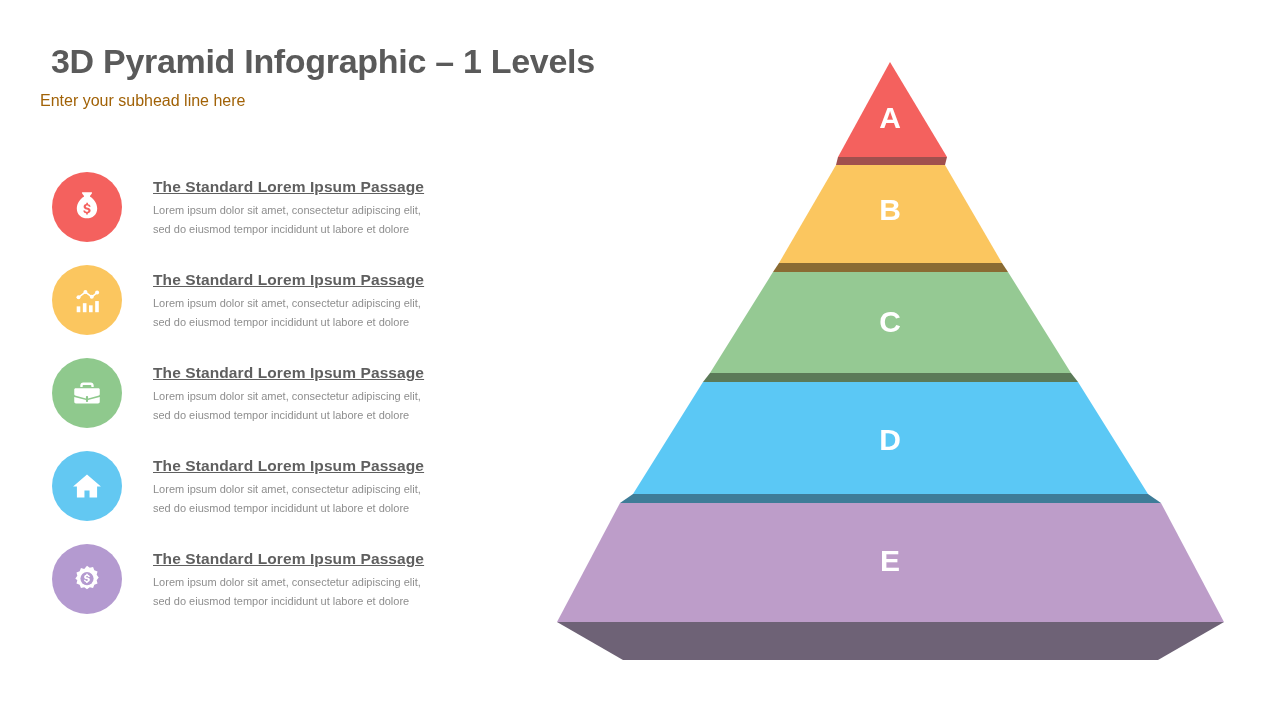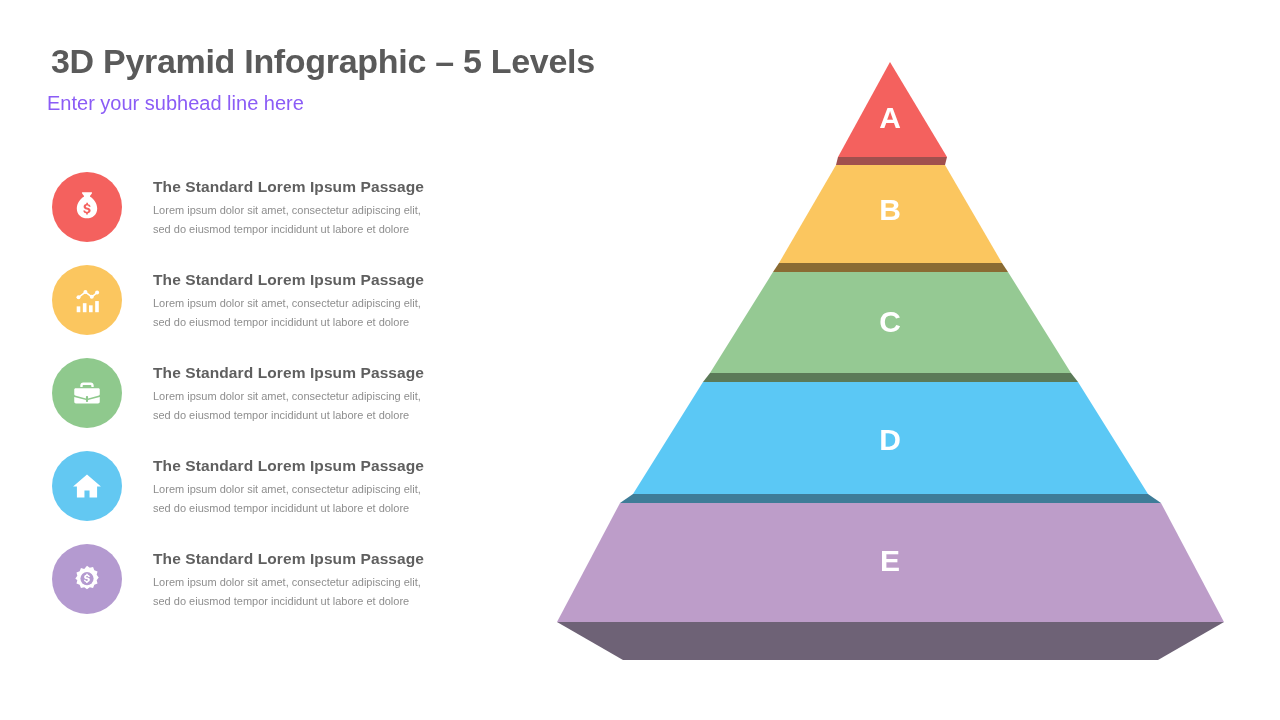--- a/index.html
+++ b/index.html
@@ -22,24 +22,24 @@
     left: 51px;
     top: 42px;
     font-size: 34px;
     font-weight: bold;
     color: #5a5a5a;
     letter-spacing: -0.3px;
     white-space: nowrap;
   }
   #page-subtitle {
     position: absolute;
-    left: 47px;
+    left: 40px;
     top: 92px;
-    font-size: 20px;
-    color: #8b5cf6;
+    font-size: 16px;
+    color: #a16207;
     white-space: nowrap;
   }
 
   
   #feature-list {
     position: absolute;
     left: 52px;
     top: 172px;
     width: 480px;
   }
@@ -67,20 +67,21 @@
     top: 6px;
     width: 380px;
   }
   .feature-heading {
     font-size: 15.5px;
     font-weight: bold;
     color: #5f5f5f;
     letter-spacing: 0.1px;
     white-space: nowrap;
     margin: 0 0 5px 0;
+    text-decoration: underline;
   }
   .feature-body {
     font-size: 11px;
     color: #8e8e8e;
     line-height: 19px;
     margin: 0;
     white-space: pre-line;
   }
 
   
@@ -100,21 +101,21 @@
     font-size: 30px;
     font-weight: bold;
     fill: #ffffff;
     text-anchor: middle;
     dominant-baseline: middle;
   }
 </style>
 </head>
 <body>
 
-<div id="page-title">3D Pyramid Infographic – 5 Levels</div>
+<div id="page-title">3D Pyramid Infographic – 1 Levels</div>
 <div id="page-subtitle">Enter your subhead line here</div>
 
 <div id="feature-list">
 
   <div class="feature-item">
     <div class="feature-icon-circle" style="background:#F4615E;">
       <span>
         <svg width="34" height="34" viewBox="0 0 32 32" aria-hidden="true">
           <path fill="#ffffff" d="M13.1 5.4c-.5-.5-1.5-1.6-1.8-2.3-.2-.5.1-.9.6-.9h8.2c.5 0 .8.4.6.9-.3.7-1.3 1.8-1.8 2.3-.3.3-.2.7.1.9 3.3 1.9 6.6 6.2 6.6 11.1 0 6.2-4.6 9.2-9.6 9.2s-9.6-3-9.6-9.2c0-4.9 3.3-9.2 6.6-11.1.3-.2.4-.6.1-.9z"></path>
           <path fill="#F4615E" d="M16.9 13.2v-1.1h-1.6v1.1c-1.5.2-2.5 1.1-2.5 2.5 0 1.6 1.2 2.2 2.8 2.6 1.3.3 1.7.6 1.7 1.2 0 .6-.5 1-1.4 1-1 0-1.6-.4-1.7-1.2h-1.7c.1 1.5 1.1 2.4 2.7 2.6v1.1h1.6v-1.1c1.6-.2 2.6-1.2 2.6-2.6 0-1.6-1.1-2.2-2.8-2.6-1.3-.3-1.7-.6-1.7-1.1 0-.6.5-.9 1.3-.9.9 0 1.4.4 1.5 1.1h1.7c-.1-1.4-1-2.3-2.5-2.5z"></path>

